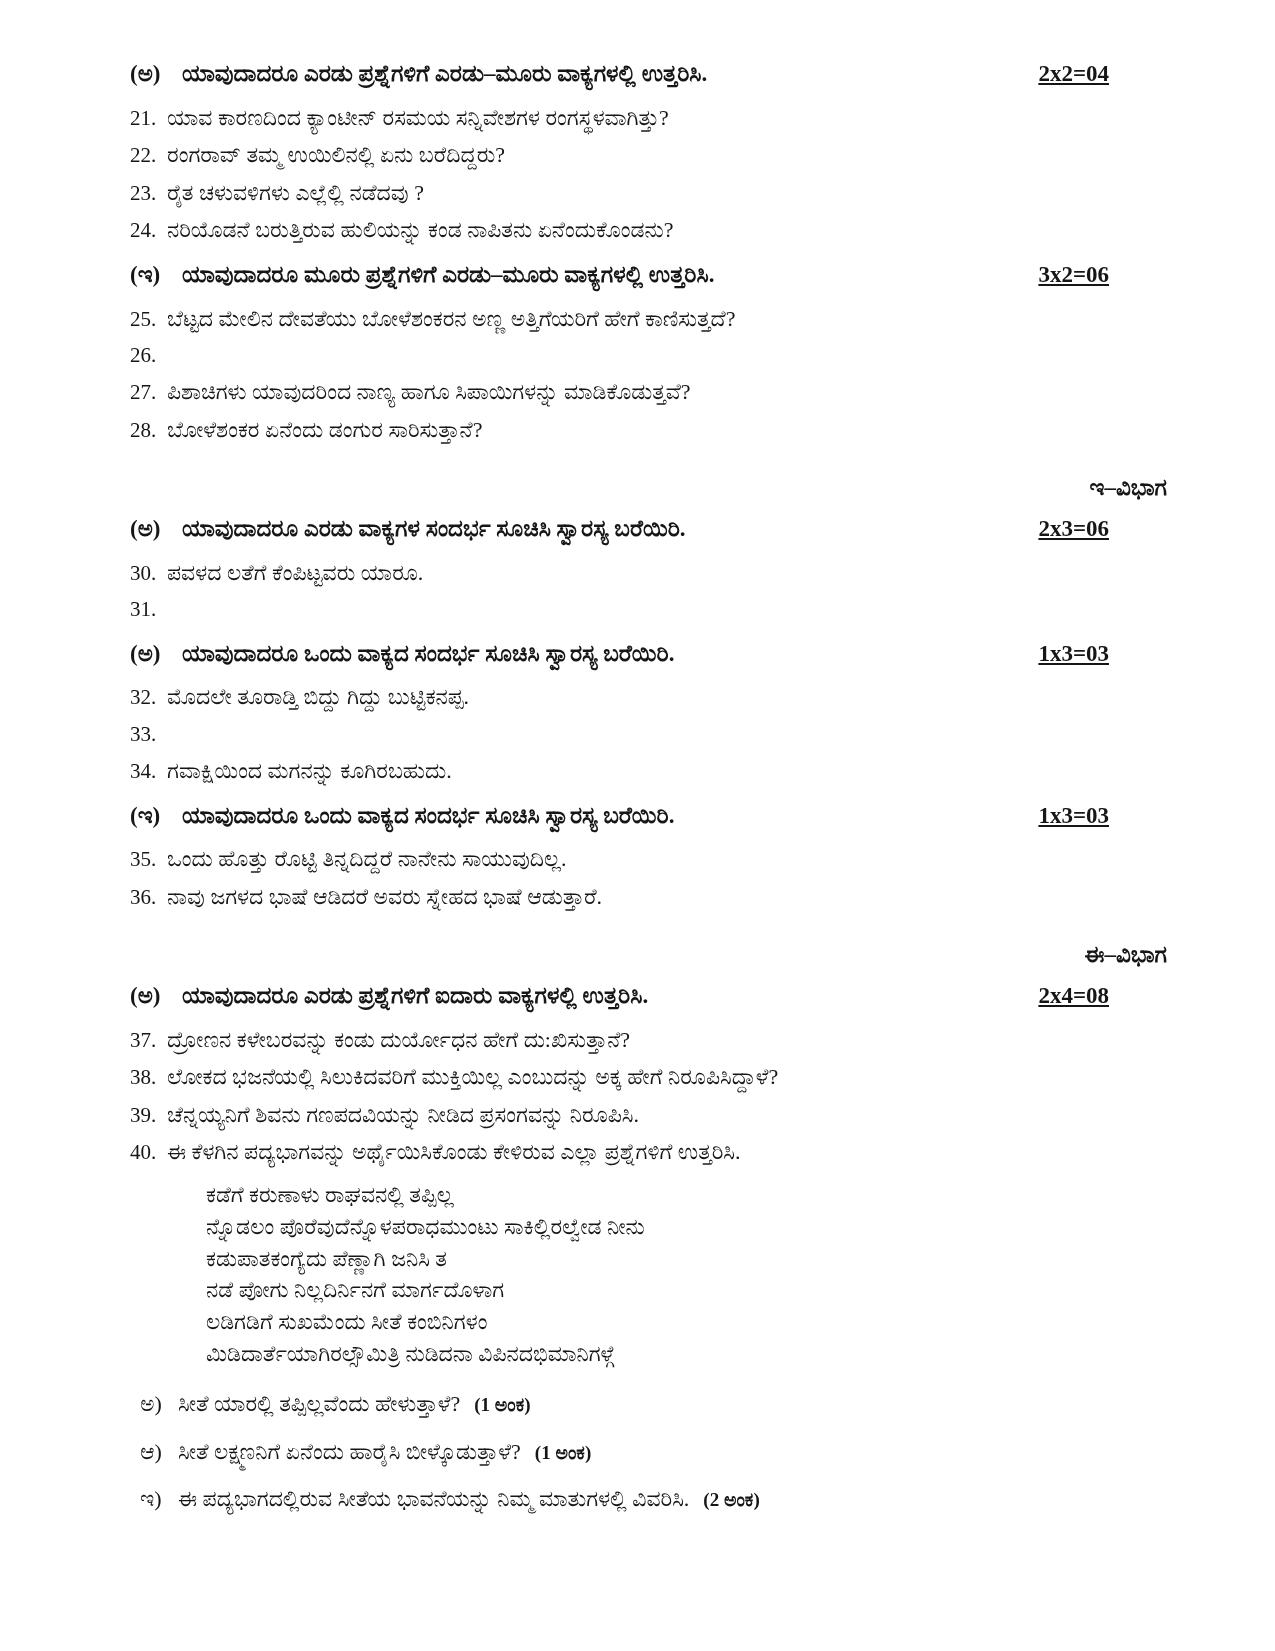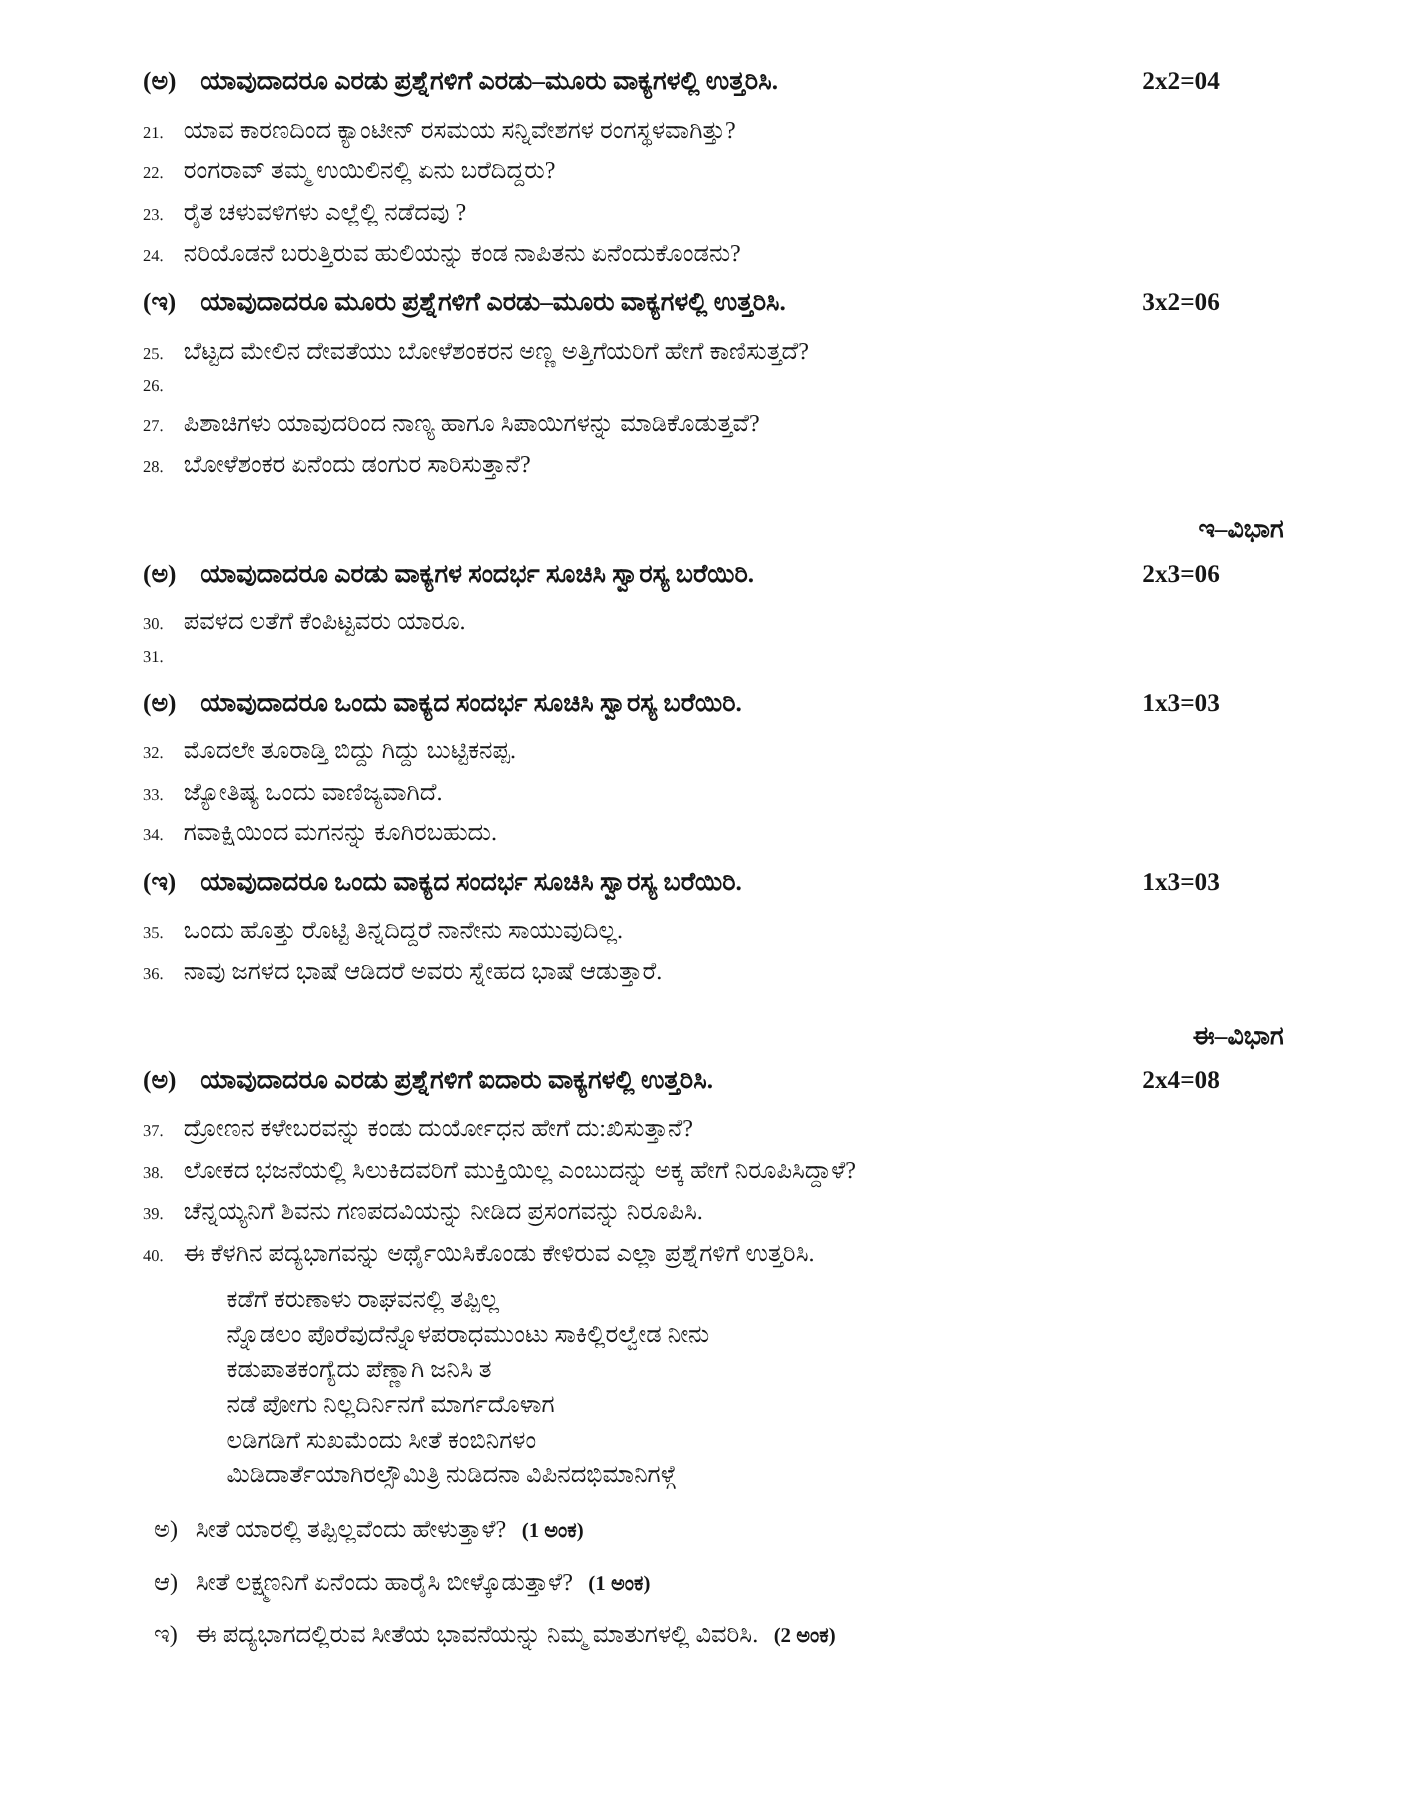--- a/index.html
+++ b/index.html
@@ -23,32 +23,32 @@
     display: flex;
     align-items: baseline;
     font-weight: 700;
     font-size: 23px;
     line-height: 1.25;
     padding: 8px 0;
     margin: 4px 0 2px 0;
   }
   .instruction .label { flex: 0 0 52px; }
   .instruction .itext { flex: 1 1 auto; padding-right: 10px; }
-  .instruction .marks { flex: 0 0 auto; margin-left: 14px; padding-right: 58px; white-space: nowrap; }
+  .instruction .marks { flex: 0 0 auto; margin-left: 14px; padding-right: 58px; white-space: nowrap; text-decoration: underline; }
 
   .question {
     display: flex;
     align-items: baseline;
     font-size: 22px;
     line-height: 1.25;
     padding: 5px 0;
   }
   .question .num {
     flex: 0 0 37px;
-    font-size: 15px;
+    font-size: 21px;
   }
   .question .qtext { flex: 1 1 auto; }
 
   .heading {
     text-align: right;
     font-weight: 700;
     font-size: 23px;
     line-height: 1.25;
     margin: 26px 0 4px 0;
   }
@@ -136,21 +136,20 @@
         <span class="label">(ಅ)</span>
         <span class="itext">ಯಾವುದಾದರೂ ಒಂದು ವಾಕ್ಯದ ಸಂದರ್ಭ ಸೂಚಿಸಿ ಸ್ವಾರಸ್ಯ ಬರೆಯಿರಿ.</span>
         <span class="marks">1x3=03</span>
       </div>
       <div class="block question">
         <span class="num">32.</span>
         <span class="qtext">ಮೊದಲೇ ತೂರಾಡ್ತಿ ಬಿದ್ದು ಗಿದ್ದು ಬುಟ್ಟಿಕನಪ್ಪ.</span>
       </div>
       <div class="block question">
         <span class="num">33.</span>
-        <span class="qtext">ಜ್ಯೋತಿಷ್ಯ ಒಂದು ವಾಣಿಜ್ಯವಾಗಿದೆ.</span>
       </div>
       <div class="block question">
         <span class="num">34.</span>
         <span class="qtext">ಗವಾಕ್ಷಿಯಿಂದ ಮಗನನ್ನು ಕೂಗಿರಬಹುದು.</span>
       </div>
       <div class="block instruction">
         <span class="label">(ಇ)</span>
         <span class="itext">ಯಾವುದಾದರೂ ಒಂದು ವಾಕ್ಯದ ಸಂದರ್ಭ ಸೂಚಿಸಿ ಸ್ವಾರಸ್ಯ ಬರೆಯಿರಿ.</span>
         <span class="marks">1x3=03</span>
       </div>

